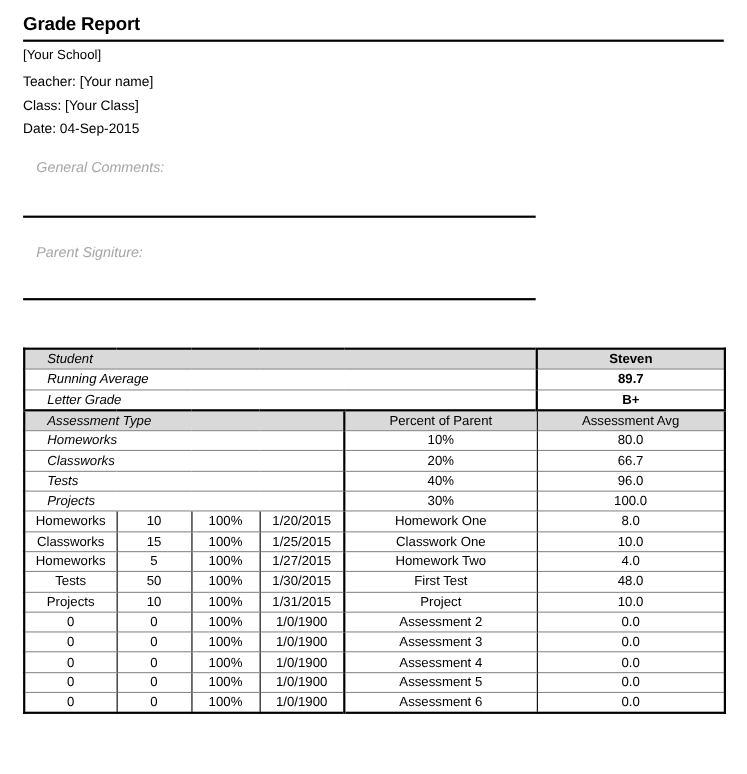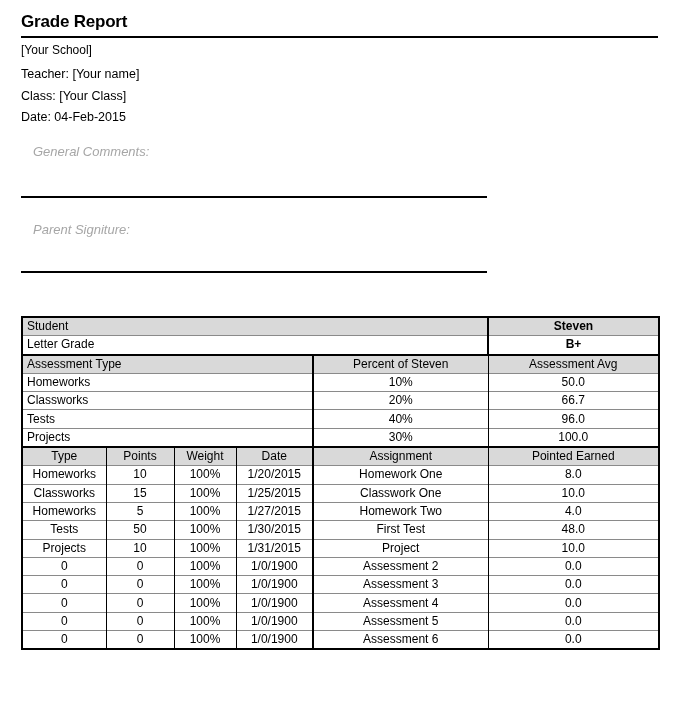--- a/index.html
+++ b/index.html
@@ -75,39 +75,39 @@
     height: 17.3px;
     padding: 0;
     line-height: 1.1;
     border-left: 1px solid #000000;
     border-top: 1px solid #8a8a8a;
     white-space: nowrap;
     overflow: hidden;
   }
   .grade-table tr:first-child td { border-top: none; }
   .grade-table td:first-child { border-left: none; }
-  .grade-table td.lbl { text-align: left; padding-left: 4px; }
+  .grade-table td.lbl { text-align: left; padding-left: 20px; font-style: italic; }
   .grade-table td.ctr { text-align: center; }
   .grade-table td.b   { font-weight: bold; }
   .grade-table td.gray { background: #d9d9d9; }
   .grade-table tr.section td { border-top: 2px solid #000000; margin-top: 48px; }
   .grade-table td.thickleft { border-left: 2px solid #000000; }
 </style>
 </head>
 <body>
 
 <div class="page">
 
   <div class="abs report-title">Grade Report</div>
   <div class="abs title-rule"></div>
 
   <div class="abs school-name">[Your School]</div>
   <div class="abs meta-line meta-teacher">Teacher: [Your name]</div>
   <div class="abs meta-line meta-class">Class: [Your Class]</div>
-  <div class="abs meta-line meta-date">Date: 04-Feb-2015</div>
+  <div class="abs meta-line meta-date">Date: 04-Sep-2015</div>
 
   <div class="abs muted-label comments-label">General Comments:</div>
   <div class="abs sig-rule-a"></div>
   <div class="abs muted-label signature-label">Parent Signiture:</div>
   <div class="abs sig-rule-b"></div>
 
   <table class="grade-table">
     <colgroup>
       <col style="width:84px">
         <col style="width:68px">
@@ -116,58 +116,54 @@
         <col style="width:175px">
         <col style="width:171px">
     </colgroup>
     <tbody>
 
       <tr>
         <td colspan="5" class="lbl gray">Student</td>
         <td class="ctr b gray thickleft">Steven</td>
       </tr>
       <tr>
+        <td colspan="5" class="lbl">Running Average</td>
+        <td class="ctr b thickleft">89.7</td>
+      </tr>
+      <tr>
         <td colspan="5" class="lbl">Letter Grade</td>
         <td class="ctr b thickleft">B+</td>
       </tr>
 
       <tr class="section">
         <td colspan="4" class="lbl gray">Assessment Type</td>
-        <td class="ctr gray thickleft">Percent of Steven</td>
+        <td class="ctr gray thickleft">Percent of Parent</td>
         <td class="ctr gray">Assessment Avg</td>
       </tr>
       <tr>
         <td colspan="4" class="lbl">Homeworks</td>
         <td class="ctr thickleft">10%</td>
-        <td class="ctr">50.0</td>
+        <td class="ctr">80.0</td>
       </tr>
       <tr>
         <td colspan="4" class="lbl">Classworks</td>
         <td class="ctr thickleft">20%</td>
         <td class="ctr">66.7</td>
       </tr>
       <tr>
         <td colspan="4" class="lbl">Tests</td>
         <td class="ctr thickleft">40%</td>
         <td class="ctr">96.0</td>
       </tr>
       <tr>
         <td colspan="4" class="lbl">Projects</td>
         <td class="ctr thickleft">30%</td>
         <td class="ctr">100.0</td>
       </tr>
 
-      <tr class="section">
-        <td class="ctr gray">Type</td>
-        <td class="ctr gray">Points</td>
-        <td class="ctr gray">Weight</td>
-        <td class="ctr gray">Date</td>
-        <td class="ctr gray thickleft">Assignment</td>
-        <td class="ctr gray">Pointed Earned</td>
-      </tr>
 
       <tr>
         <td class="ctr">Homeworks</td>
         <td class="ctr">10</td>
         <td class="ctr">100%</td>
         <td class="ctr">1/20/2015</td>
         <td class="ctr thickleft">Homework One</td>
         <td class="ctr">8.0</td>
       </tr>
       <tr>

